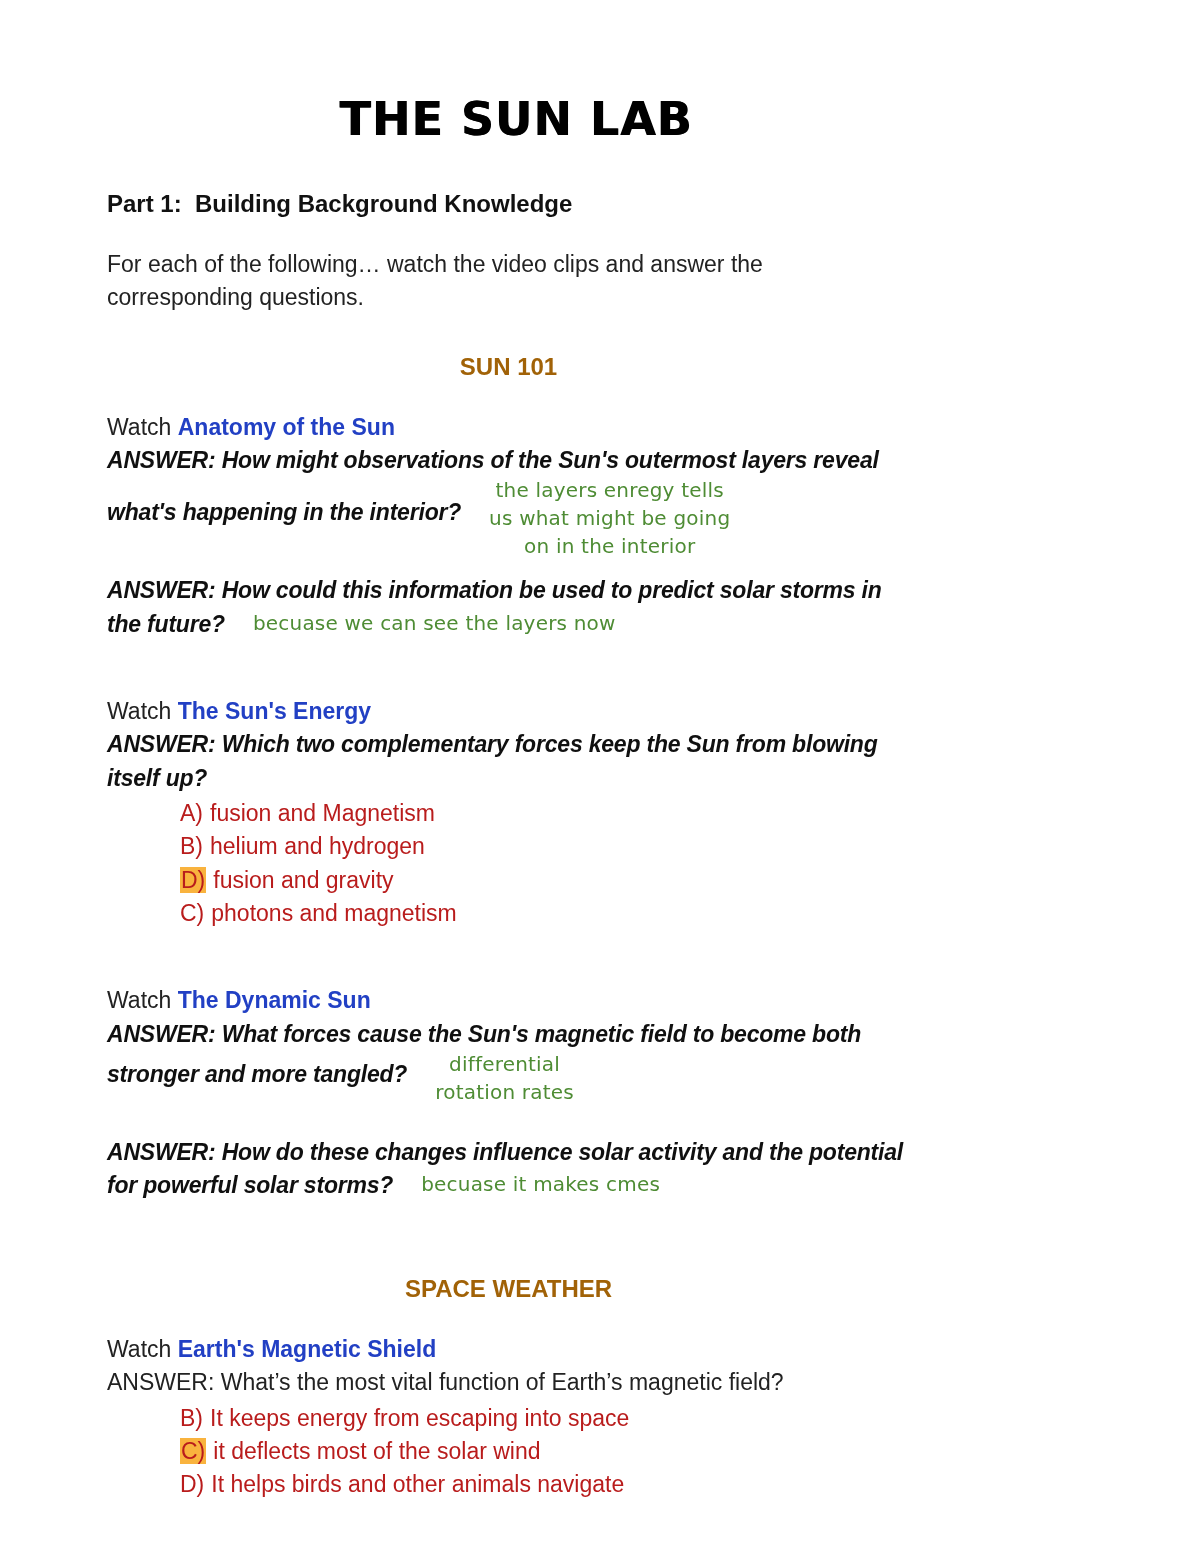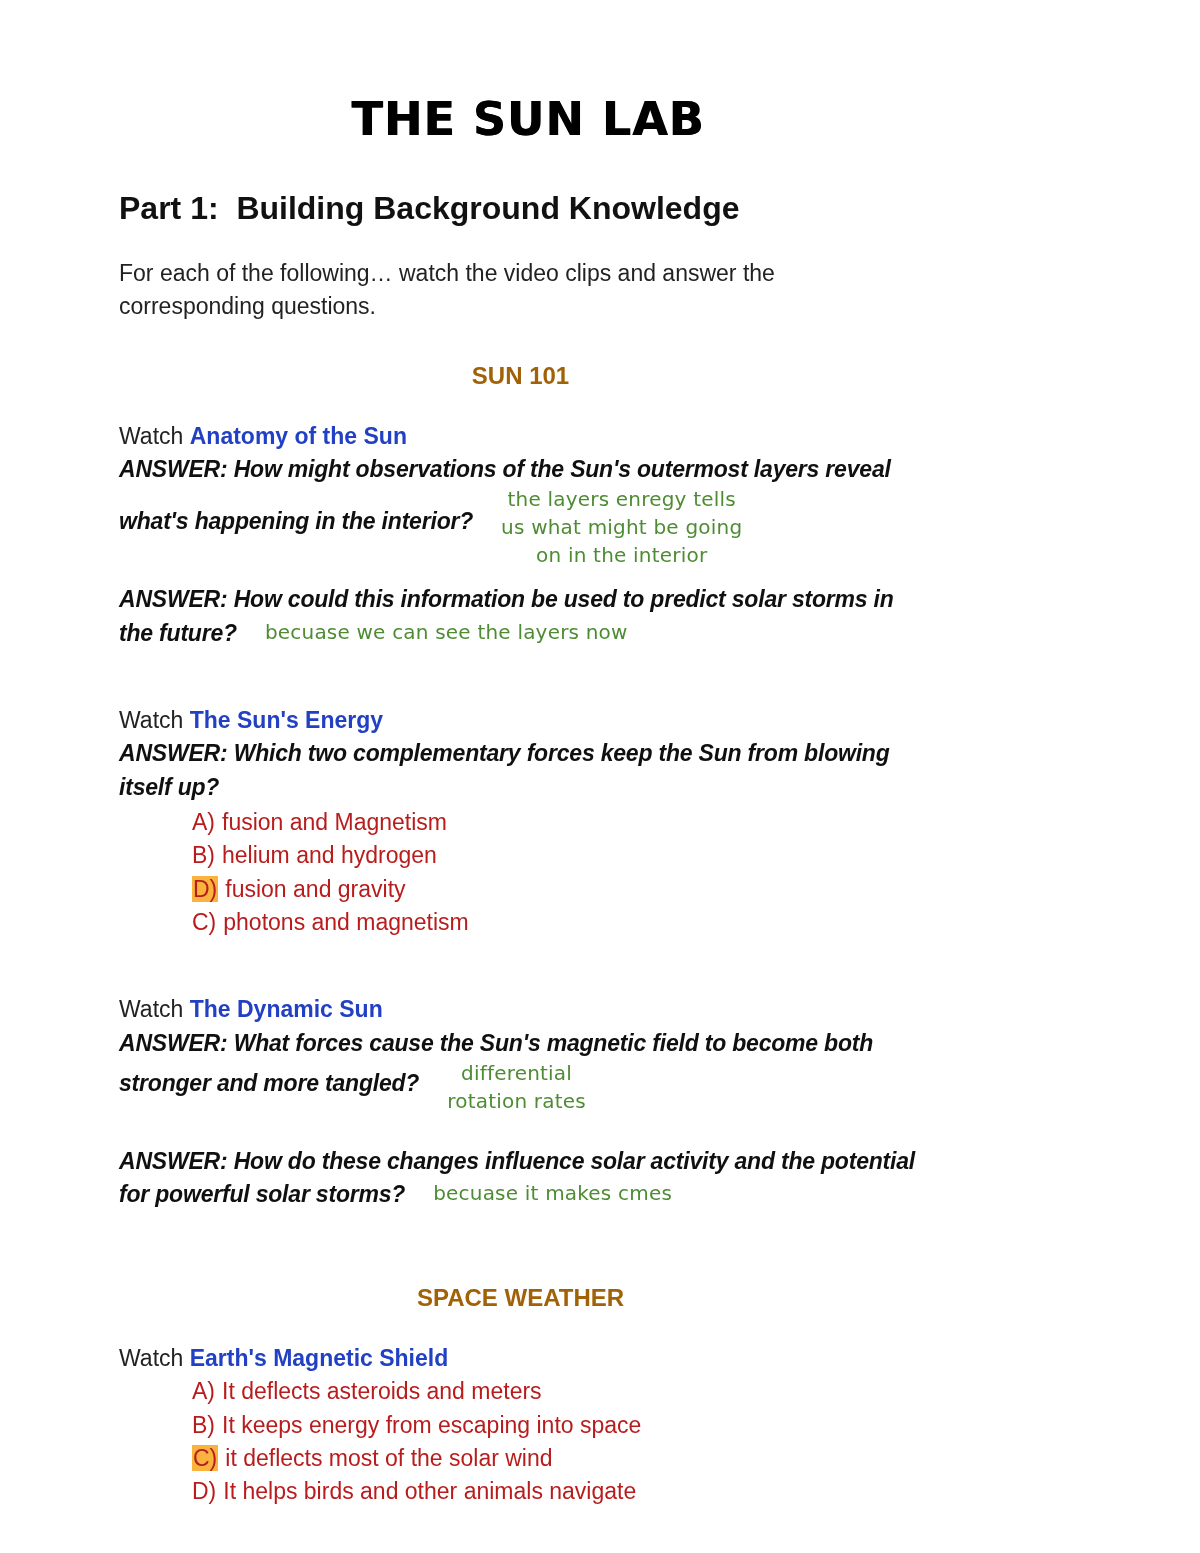--- a/index.html
+++ b/index.html
@@ -3,29 +3,29 @@
 <meta charset="utf-8">
 <style>
   :root{
     --link-blue:#2240c4;
     --answer-green:#4e8c34;
     --highlight-yellow:#f9b33e;
   }
   *{box-sizing:border-box;margin:0;padding:0;}
   html,body{background:#ffffff;}
   body{font-family:"Liberation Sans",sans-serif;color:#1a1a1a;}
-  .page{width:1032px;min-height:1553px;background:#ffffff;overflow:hidden;margin-left:12px;}
+  .page{width:1032px;min-height:1553px;background:#ffffff;overflow:hidden;}
   .doc-title{
     margin:92px 0 44px;text-align:center;
     font-family:"DejaVu Sans",sans-serif;
     font-size:46px;font-weight:900;letter-spacing:1px;color:#000;
     text-shadow:0.7px 0 0 #000;
   }
   .content{margin:0 122px 0 107px;}
-  .part-heading{font-size:32px;font-weight:700;white-space:pre-wrap;margin:0 0 30px;color:#111;}
+  .part-heading{font-size:24px;font-weight:700;white-space:pre-wrap;margin:0 0 30px;color:#111;}
   .intro{font-size:23px;line-height:1.45;margin:0 0 38px;color:#222;}
   .section-heading{font-size:24px;font-weight:700;text-align:center;margin:0 0 30px;color:#a16207;}
   .watch-line{font-size:23px;line-height:1.45;color:#222;margin:0;}
   .doc-link{color:var(--link-blue);font-weight:700;text-decoration:none;cursor:pointer;}
   .question{font-size:23px;line-height:1.45;font-weight:700;font-style:italic;color:#101010;letter-spacing:-0.2px;}
   .question.plain{font-weight:400;font-style:normal;color:#222;letter-spacing:0;}
   .note{
     font-family:"DejaVu Sans",sans-serif;font-style:normal;font-weight:400;
     font-size:20px;line-height:1.38;color:var(--answer-green);
     letter-spacing:0.2px;margin-left:28px;
@@ -83,22 +83,22 @@
 
     <p class="question mb-md"><span>ANSWER: What forces cause the Sun's magnetic field to become both stronger and more tangled?</span><span class="note block note-2">differential
 rotation rates</span></p>
 
     <p class="question mb-xl"><span>ANSWER: How do these changes influence solar activity and the potential for powerful solar storms?</span><span class="note inline">becuase it makes cmes</span></p>
 
     <h3 class="section-heading">SPACE WEATHER</h3>
 
     <p class="watch-line mb-0"><span>Watch </span><a href="#" class="doc-link">Earth's Magnetic Shield</a></p>
 
+    <p class="question plain mb-xs"><span>ANSWER: What’s the most vital function of Earth’s magnetic field?</span></p>
 
     <div class="options mb-md">
-      <div class="option"><span class="opt-letter">A)</span><span class="opt-text">It deflects asteroids and meters</span></div>
       <div class="option"><span class="opt-letter">B)</span><span class="opt-text">It keeps energy from escaping into space</span></div>
       <div class="option"><span class="opt-letter hl">C)</span><span class="opt-text">it deflects most of the solar wind</span></div>
       <div class="option"><span class="opt-letter">D)</span><span class="opt-text">It helps birds and other animals navigate</span></div>
     </div>
 
   </div>
 </div>
 
 </body></html>

